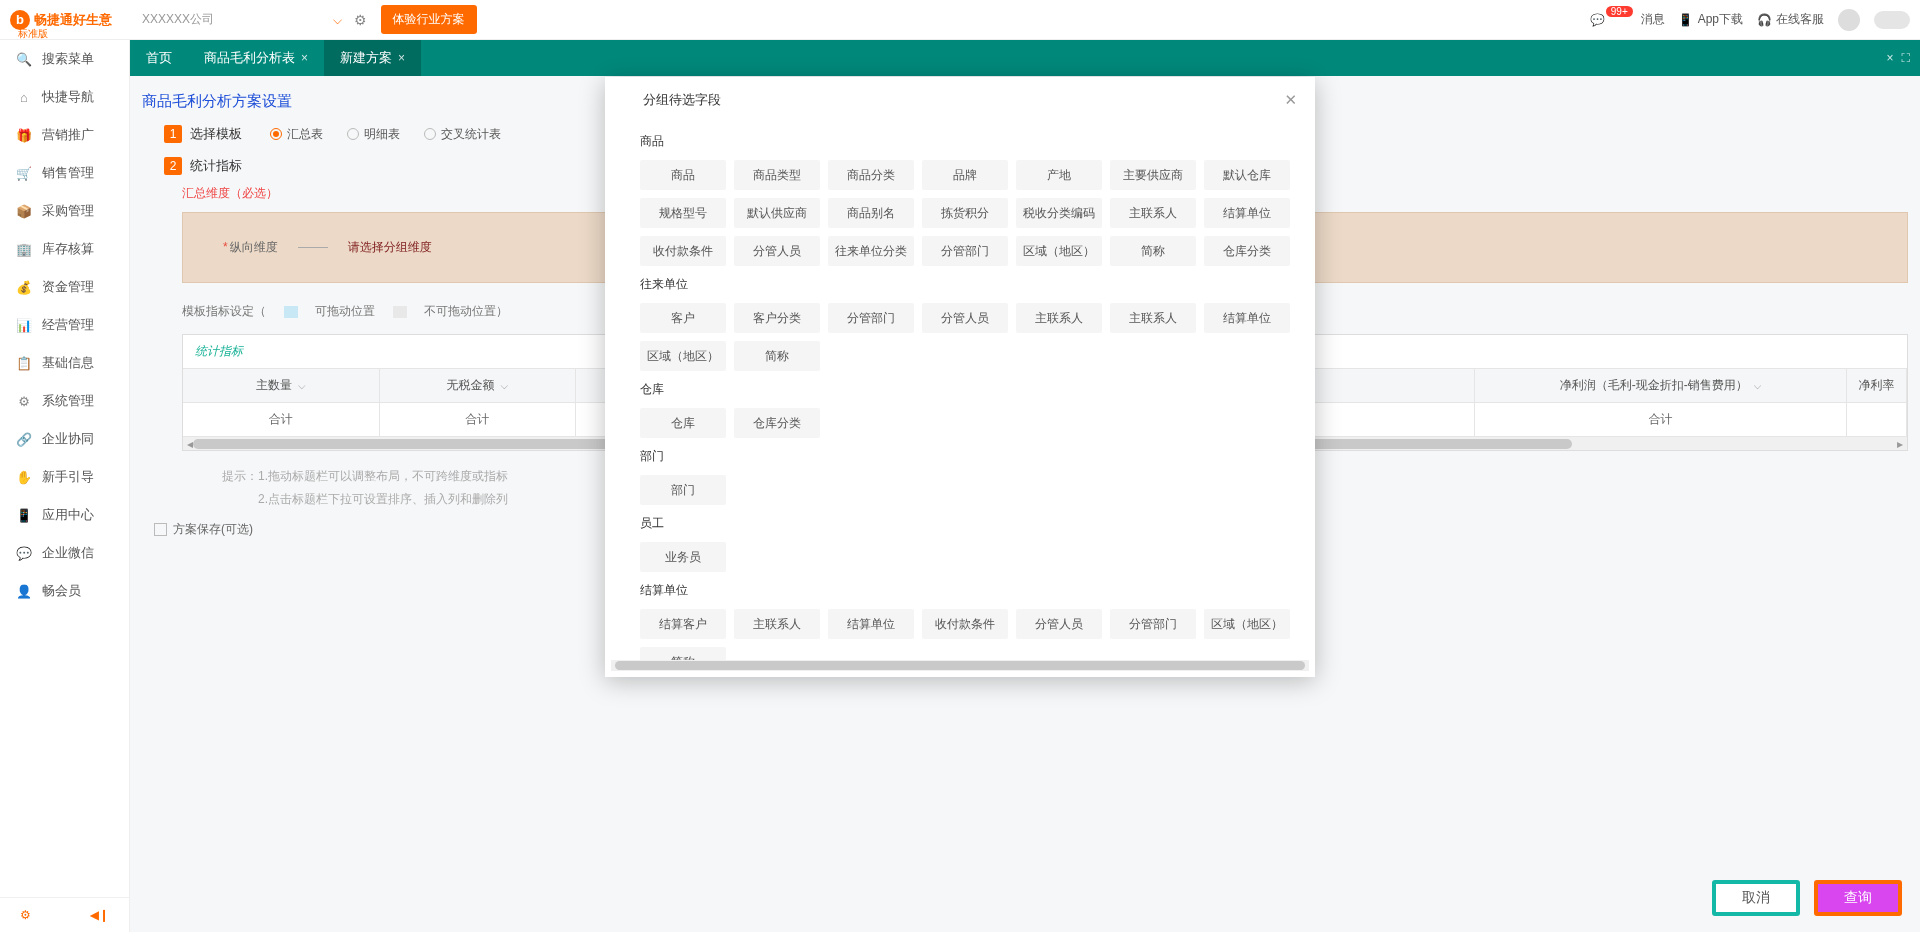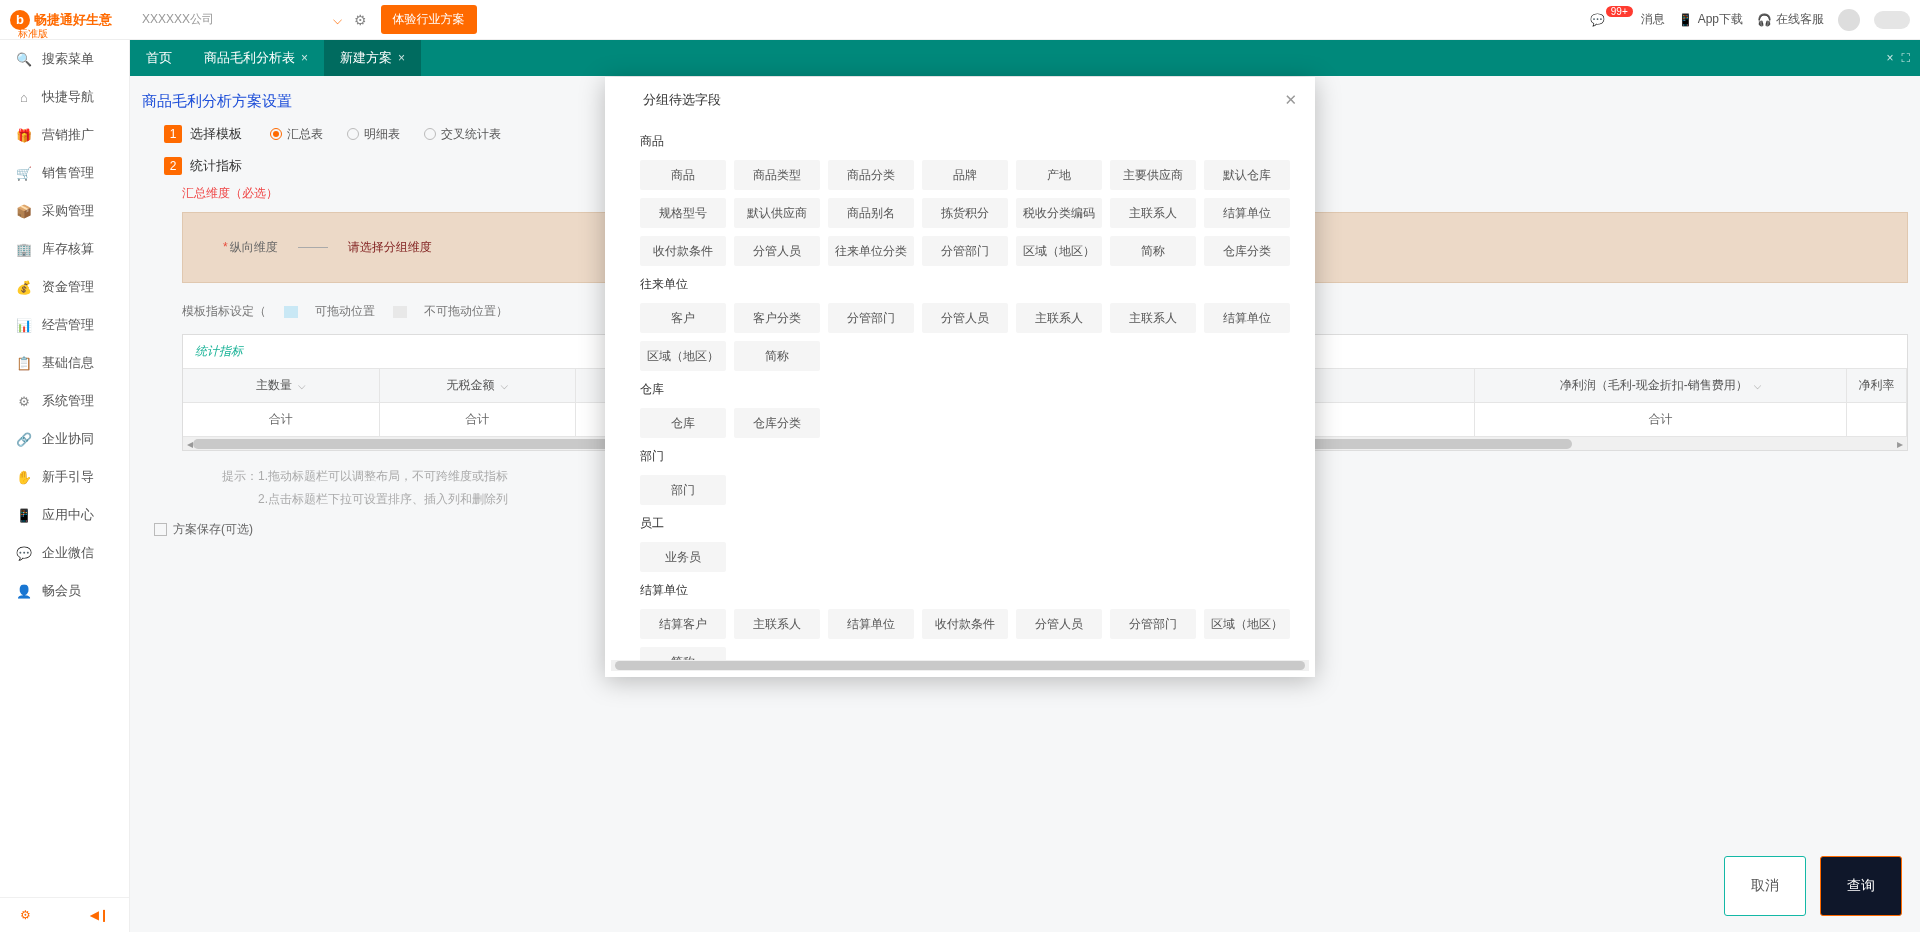--- a/index.html
+++ b/index.html
@@ -78,22 +78,22 @@
 .scroll-x .arrow { position: absolute; top: 0; width: 14px; height: 14px; color: #999; display: flex; align-items: center; justify-content: center; }
 .scroll-x .arrow.l { left: 0; }
 .scroll-x .arrow.r { right: 0; }
 
 .tips { color: #aaa; font-size: 12px; margin: 14px 0 6px 40px; line-height: 1.9; }
 .save-row { margin: 10px 0 0 12px; display: flex; align-items: center; gap: 6px; color: #666; }
 .save-row .cb { width: 13px; height: 13px; border: 1px solid #bbb; display: inline-block; }
 
 
 .page-footer { position: absolute; bottom: 0; right: 0; padding: 16px 18px; display: flex; gap: 14px; background: transparent; }
-.btn { padding: 20px 26px; border-radius: 3px; font-size: 14px; cursor: pointer; border: 1px solid #14b8a6; background: #fff; color: #555; }
-.btn.primary { background: #0f172a; color: #fff; border-color: #ff6a00; }
+.btn { padding: 5px 26px; border-radius: 3px; font-size: 14px; cursor: pointer; border: 4px solid #14b8a6; background: #fff; color: #555; }
+.btn.primary { background: #d946ef; color: #fff; border-color: #ff6a00; }
 
 
 .overlay { position: fixed; inset: 0; background: rgba(0,0,0,0); }
 .modal { position: fixed; top: 77px; left: 50%; transform: translateX(-50%); width: 710px; max-height: 600px; background: #fff; box-shadow: 0 4px 24px rgba(0,0,0,.25); display: flex; flex-direction: column; }
 .modal-header { padding: 14px 18px; display: flex; align-items: center; justify-content: space-between; margin-left: 20px; }
 .modal-title { font-size: 13px; color: #333; }
 .modal-close { color: #999; cursor: pointer; font-size: 15px; }
 .modal-body { padding: 0 18px 12px 35px; overflow-y: auto; flex: 1; }
 .field-group { margin-bottom: 4px; }
 .group-title { font-size: 12px; color: #333; margin: 10px 0 10px 0; font-weight: 500; }

